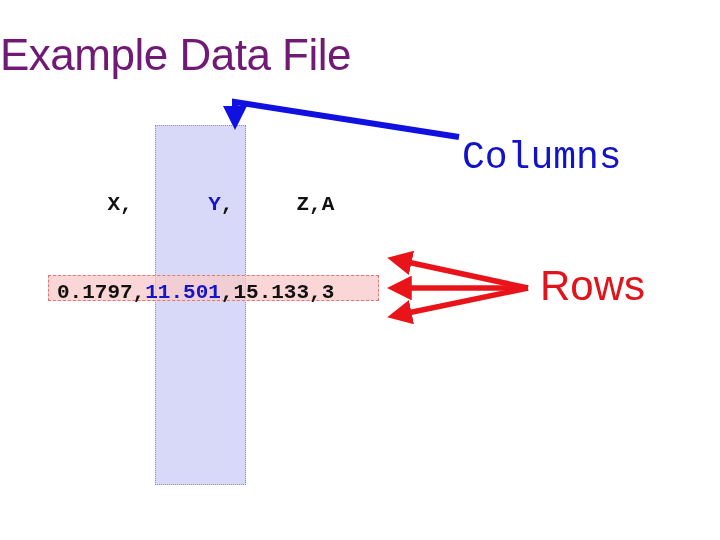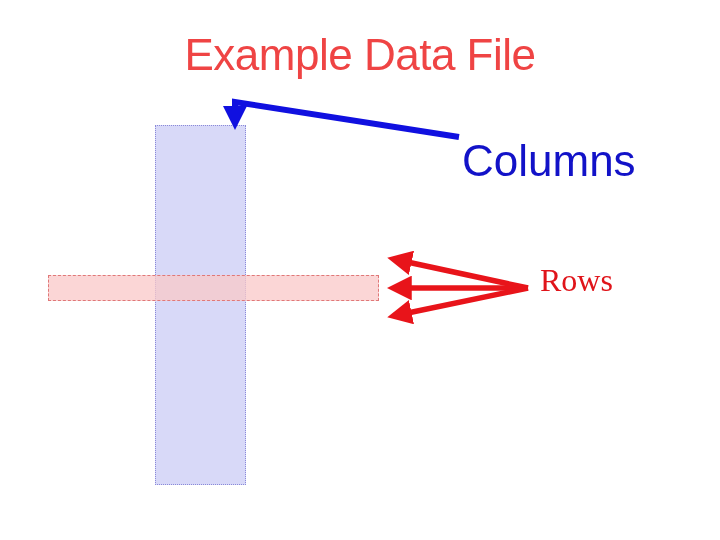--- a/index.html
+++ b/index.html
@@ -3,21 +3,21 @@
 <meta charset="utf-8">
 <style>
   html, body { margin: 0; padding: 0; }
   body {
     width: 720px; height: 540px; background: #ffffff;
     position: relative; overflow: hidden;
     font-family: "Liberation Sans", sans-serif;
   }
   .title {
     position: absolute; left: 0; width: 720px; top: 30px;
-    text-align: center; font-size: 44px; color: #ef4444;
+    text-align: left; font-size: 44px; color: #701a75;
     font-family: "Liberation Sans", sans-serif;
     letter-spacing: -0.5px;
   }
   .col-highlight {
     position: absolute; left: 155px; top: 125px; width: 91px; height: 360px;
     background: #d8d9f8; border: 1px dotted #8a8ad8; box-sizing: border-box;
   }
   .row-highlight {
     position: absolute; left: 48px; top: 275px; width: 331px; height: 26px;
     background: rgba(250, 200, 200, 0.75); border: 1px dashed #e07878; box-sizing: border-box;
@@ -25,38 +25,40 @@
   .data {
     position: absolute; left: 57px; top: 131px;
     font-family: "Liberation Mono", monospace; font-weight: bold;
     font-size: 21px; line-height: 29.4px; color: #111; white-space: pre;
   }
   .line { height: 29.4px; }
   .line span { display: inline; }
   .ycol { color: #101050; }
   .ycol.blue { color: #1414c8; }
   .label-columns {
-    position: absolute; left: 462px; top: 136px; font-size: 44px; color: #1212c8;
-    font-family: Liberation Sans, sans-serif;
+    position: absolute; left: 462px; top: 136px; font-size: 38px; color: #1212c8;
+    font-family: Liberation Mono, monospace;
   }
   .label-rows {
-    position: absolute; left: 540px; top: 262px; font-size: 32px; color: #e0141a;
-    font-family: Liberation Serif, serif;
+    position: absolute; left: 540px; top: 262px; font-size: 42px; color: #e0141a;
+    font-family: Liberation Sans, sans-serif;
   }
   svg.arrows { position: absolute; left: 0; top: 0; }
 </style>
 </head>
 <body>
 
 <div class="title">Example Data File</div>
 
 <div class="col-highlight"></div>
 <div class="row-highlight"></div>
 
 <div class="data">
+  <div class="line"><span>    X,</span><span class="ycol blue">      Y</span><span>,     Z,A</span></div>
+  <div class="line"><span>0.1797,</span><span class="ycol blue">11.501</span><span>,15.133,3</span></div>
   
   
   
   
   
   
   
   
 </div>
 

